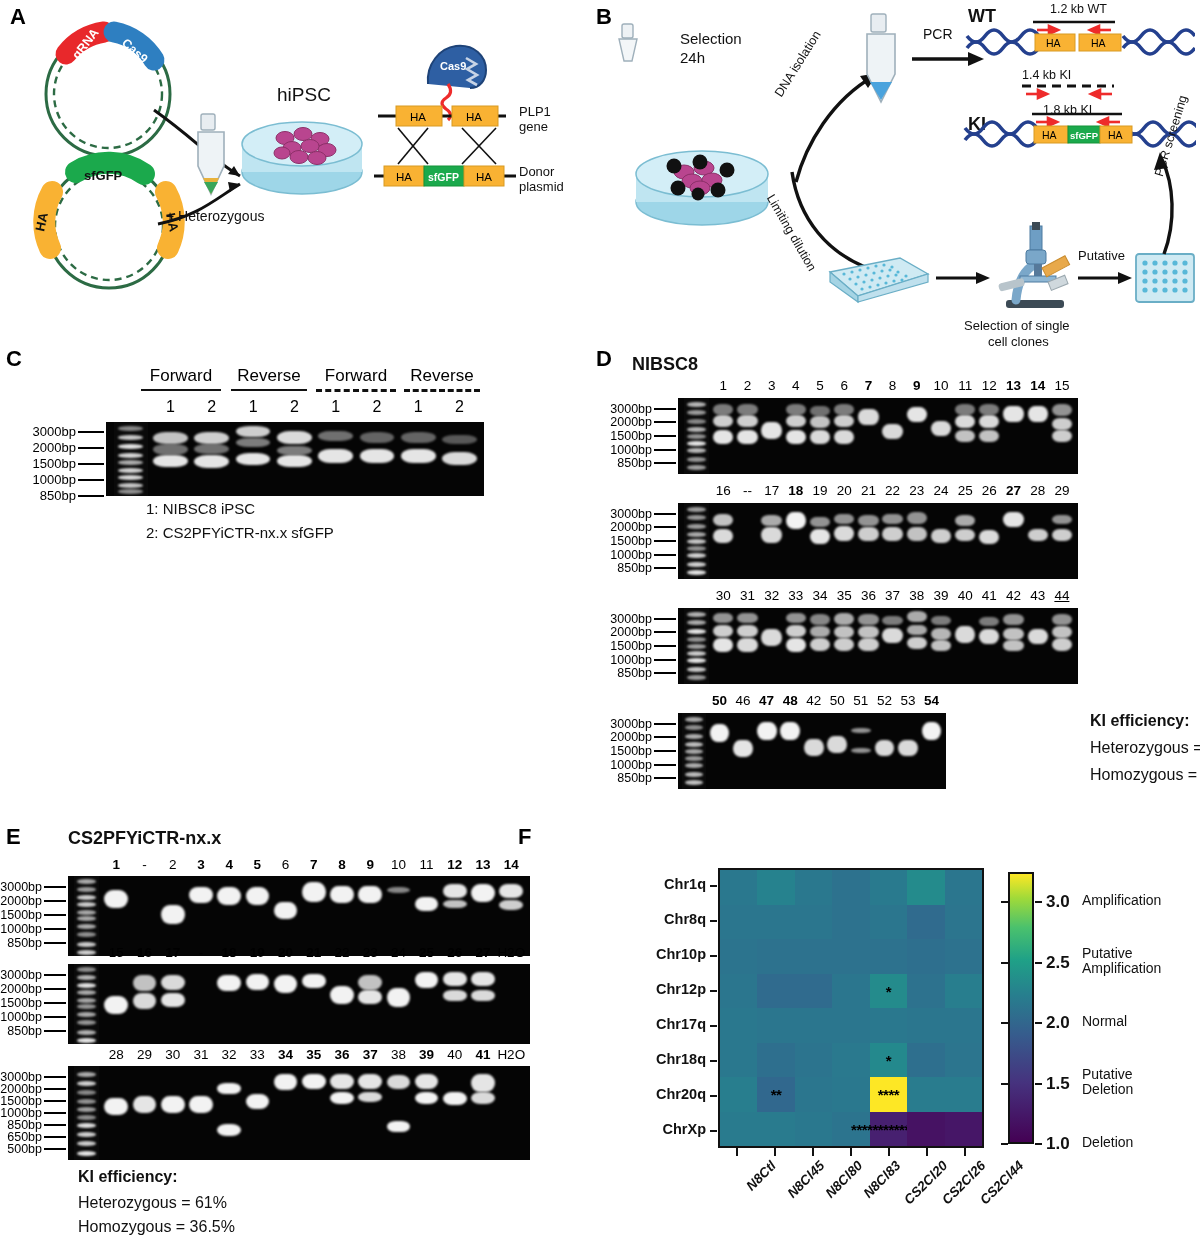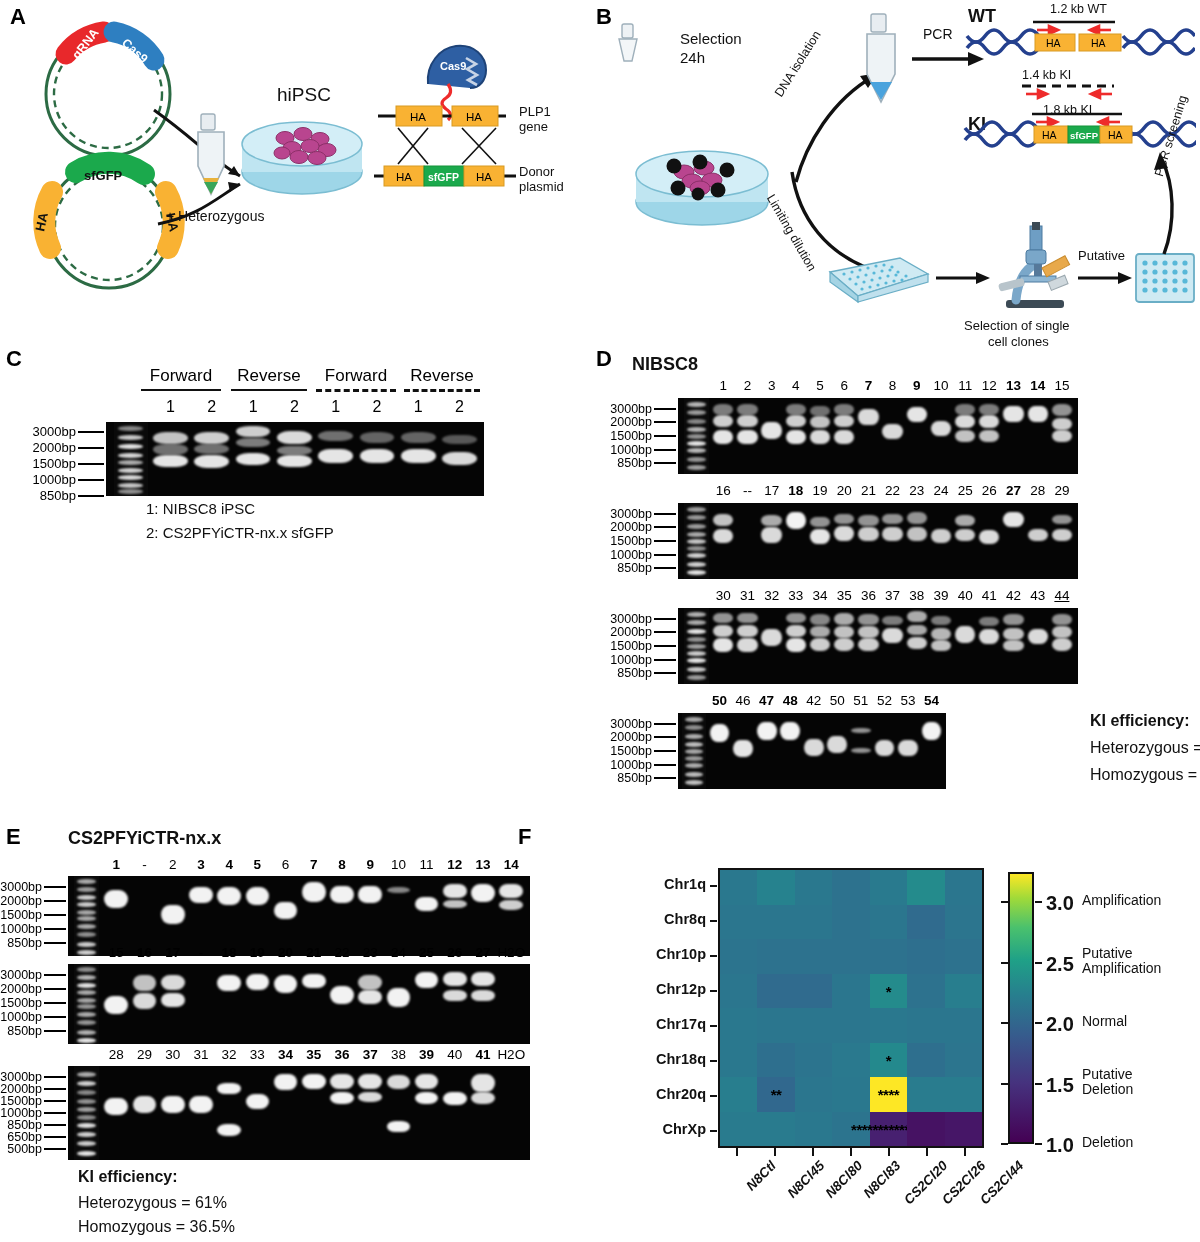--- a/index.html
+++ b/index.html
@@ -103,21 +103,21 @@
   }
   .hm-coltick{ position:absolute; width:2px; height:8px; background:#111; }
   #cbar{
     position:absolute; border:2px solid #111;
     background:linear-gradient(to top,
       #440154 0%, #46327e 22%, #365c8d 40%,
       #277f8e 55%, #1fa187 68%, #4ac16d 80%,
       #a0da39 91%, #fde725 100%);
   }
   .cb-tick{ position:absolute; width:7px; height:2px; background:#111; }
-  .cb-num{ position:absolute; font-size:20px; font-weight:bold; white-space:nowrap; }
+  .cb-num{ position:absolute; font-size:17px; font-weight:bold; white-space:nowrap; }
   .cb-lab{ position:absolute; font-size:14px; line-height:1.12; white-space:pre-line; }
 </style>
 </head>
 <body>
 
 <div class="panel-letter" style="left:10px; top:4px;">A</div>
 
 <svg class="schem" style="left:18px; top:14px;" width="180" height="160">
   <g fill="none" stroke="#2c6b44" stroke-width="3">
     <circle cx="90" cy="80" r="62"></circle>

